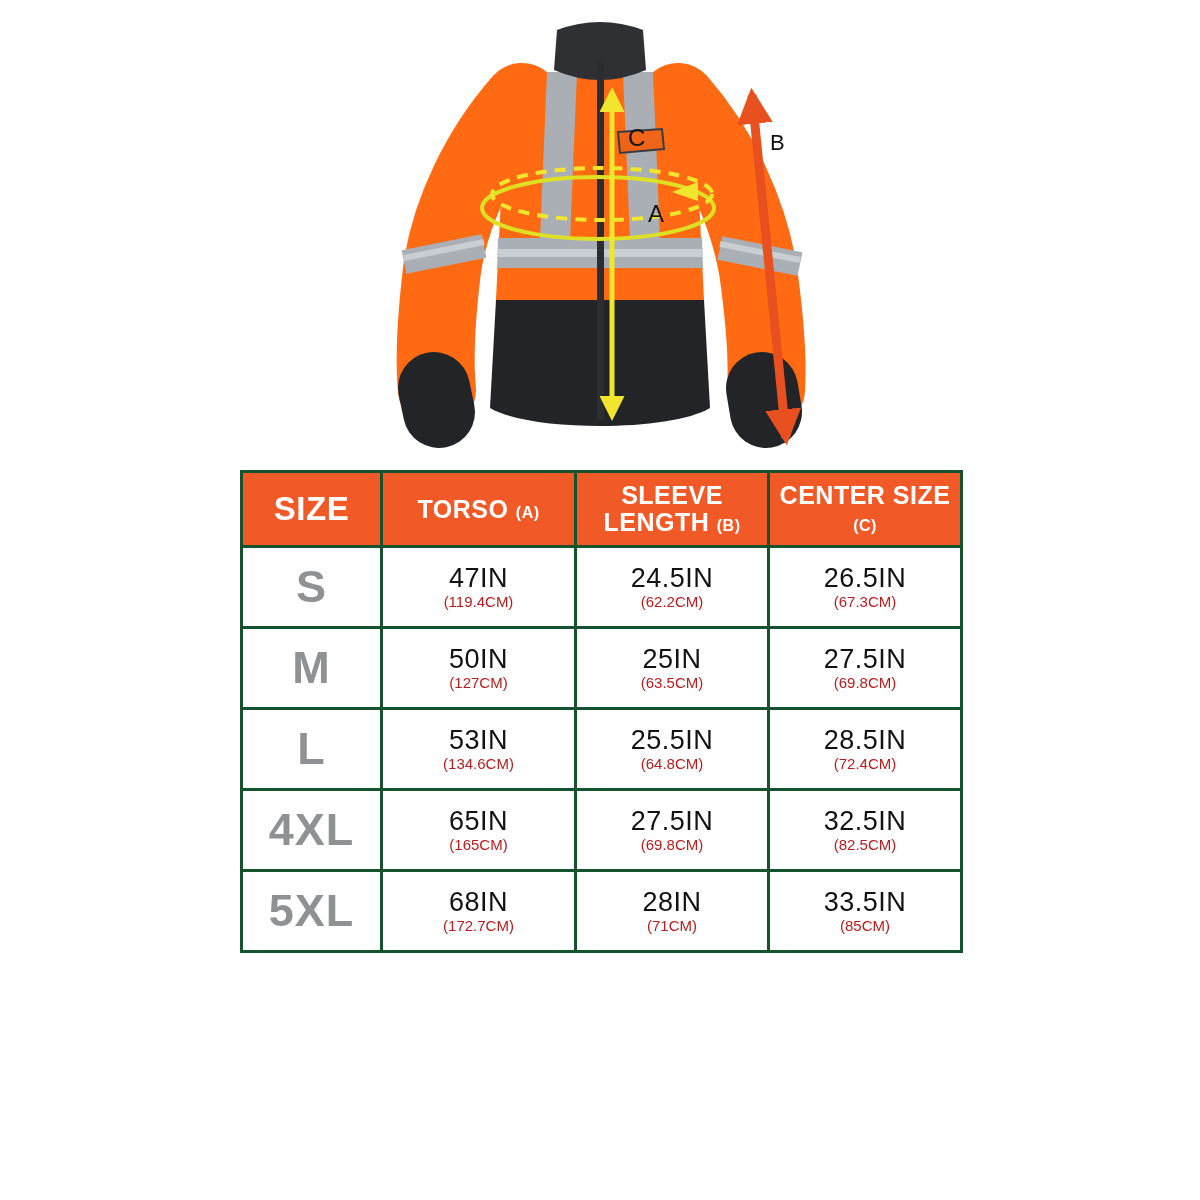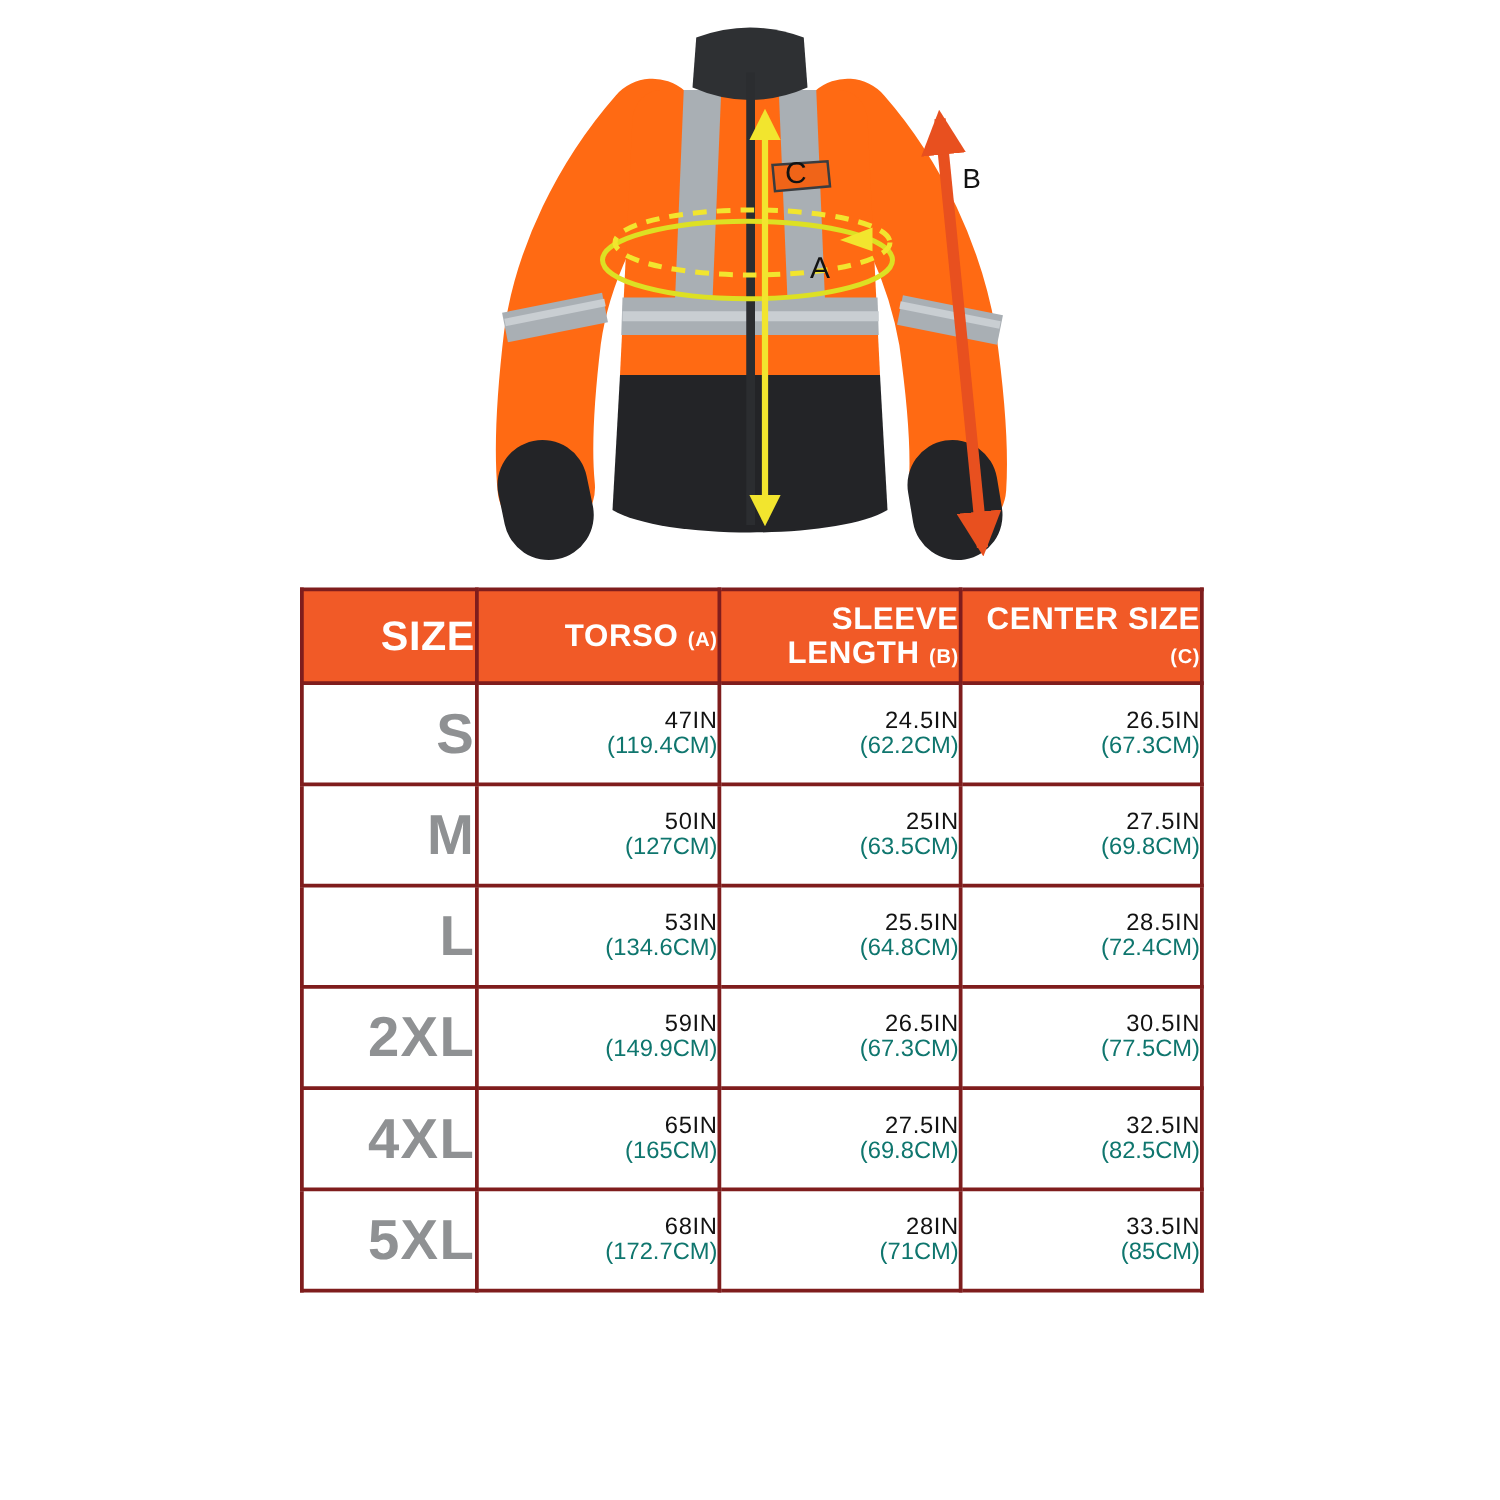--- a/index.html
+++ b/index.html
@@ -11,37 +11,37 @@
   .stage { position:relative; width:1200px; height:1200px; }
 
   .jacket-wrap { position:absolute; left:300px; top:0; width:600px; height:470px; }
 
   table.size-table {
     position:absolute; left:240px; top:470px; width:720px;
     border-collapse:collapse; table-layout:fixed;
     border:3px solid #121212;
   }
   .size-table th, .size-table td {
-    border:3px solid #7f1d1d; text-align:right; padding:0; vertical-align:middle;
+    border:3px solid #14532d; text-align:center; padding:0; vertical-align:middle;
   }
   .size-table thead th {
     background:#F15A27; color:#ffffff; font-weight:bold;
     font-size:25px; height:72px; line-height:1.08; letter-spacing:0.5px;
   }
   .size-table thead th.col-size { font-size:33px; }
   .size-table thead .sub { font-size:16px; font-weight:bold; }
   .size-table tbody tr { height:81px; }
   td.size-cell {
     color:#8F9193; font-size:45px; font-weight:bold; letter-spacing:1px;
   }
   td.meas-cell .in {
-    display:block; font-size:19px; color:#121212; letter-spacing:0.5px; line-height:1.15;
+    display:block; font-size:27px; color:#121212; letter-spacing:0.5px; line-height:1.15;
   }
   td.meas-cell .cm {
-    display:block; font-size:19px; color:#0f766e; line-height:1.1;
+    display:block; font-size:15px; color:#b91c1c; line-height:1.1;
   }
 </style>
 </head>
 <body>
 
 <div class="stage">
 
   <div class="jacket-wrap">
     <svg width="600" height="470" viewBox="0 0 600 470">
       <defs>
@@ -155,35 +155,20 @@
         <td class="meas-cell">
             <span class="in">25.5IN</span>
             <span class="cm">(64.8CM)</span>
           </td>
         <td class="meas-cell">
             <span class="in">28.5IN</span>
             <span class="cm">(72.4CM)</span>
           </td>
       </tr>
       <tr>
-        <td class="size-cell">2XL</td>
-        <td class="meas-cell">
-            <span class="in">59IN</span>
-            <span class="cm">(149.9CM)</span>
-          </td>
-        <td class="meas-cell">
-            <span class="in">26.5IN</span>
-            <span class="cm">(67.3CM)</span>
-          </td>
-        <td class="meas-cell">
-            <span class="in">30.5IN</span>
-            <span class="cm">(77.5CM)</span>
-          </td>
-      </tr>
-      <tr>
         <td class="size-cell">4XL</td>
         <td class="meas-cell">
             <span class="in">65IN</span>
             <span class="cm">(165CM)</span>
           </td>
         <td class="meas-cell">
             <span class="in">27.5IN</span>
             <span class="cm">(69.8CM)</span>
           </td>
         <td class="meas-cell">

